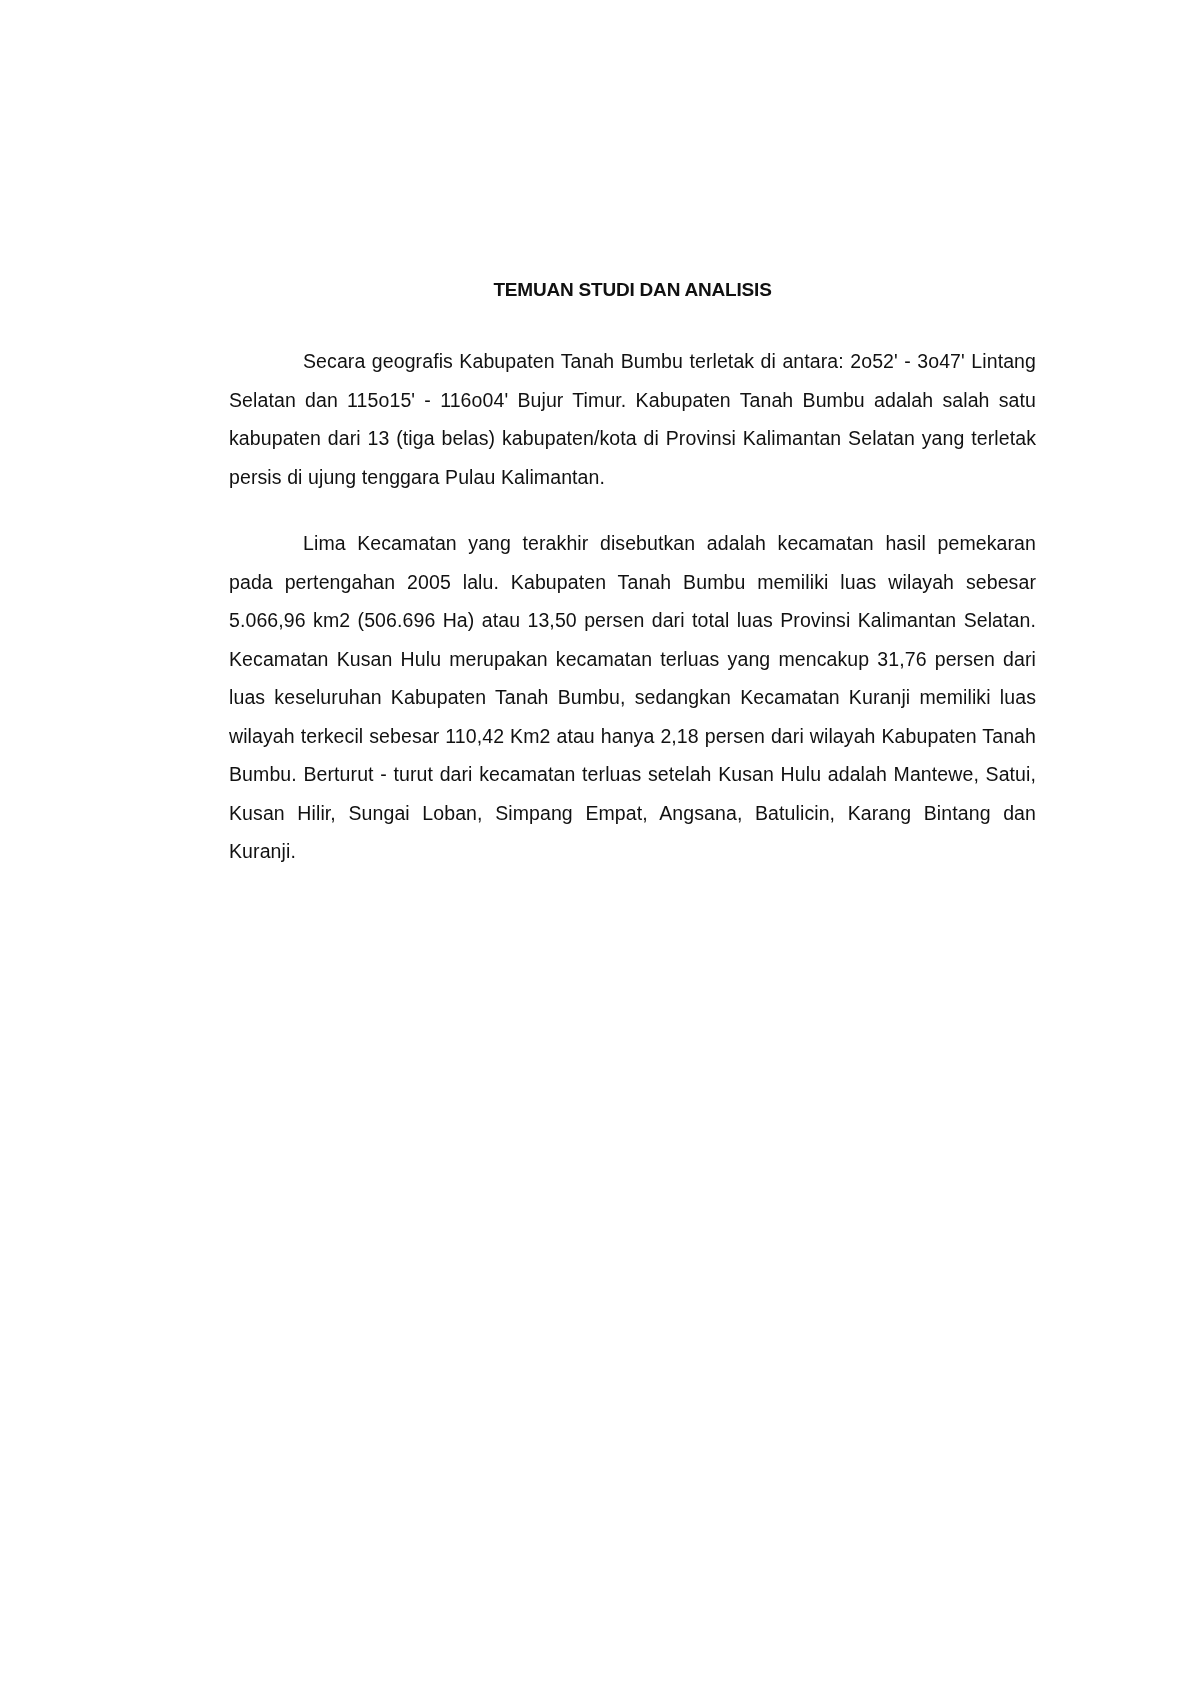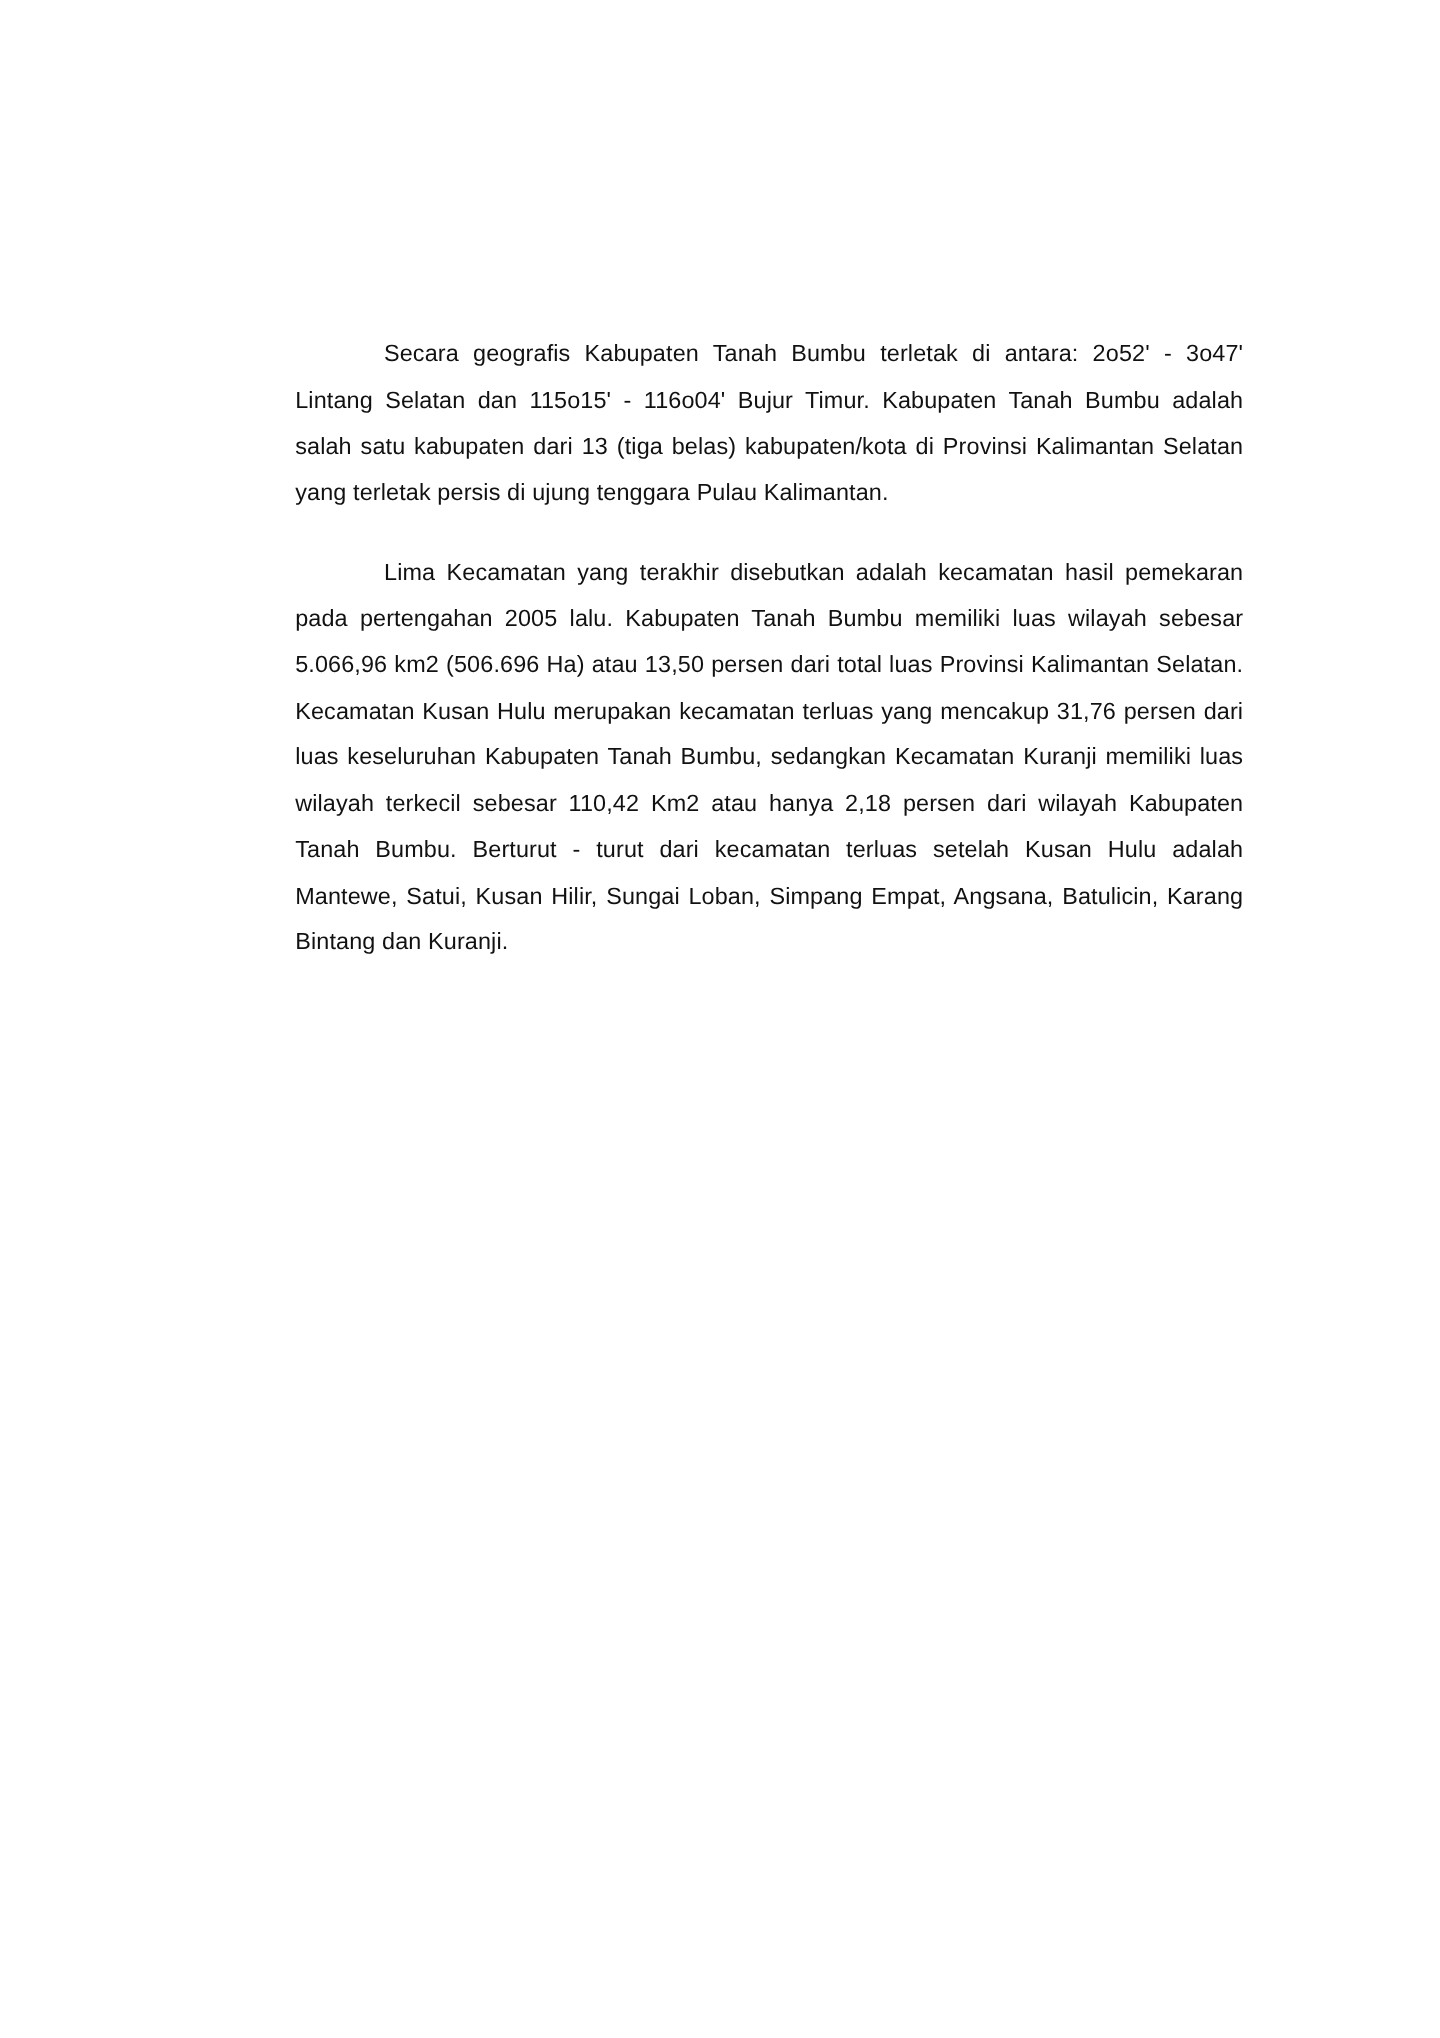--- a/index.html
+++ b/index.html
@@ -27,23 +27,24 @@
       font-size: 19px;
       letter-spacing: -0.2px;
       margin: 0 0 38px 0;
       line-height: 28px;
     }
     .para {
       font-size: 19.5px;
       line-height: 38.5px;
       text-align: justify;
       text-indent: 74px;
-      margin: 0 0 28px 17px;
+      margin: 0 0 28px 0;
       letter-spacing: 0.1px;
     }
   </style>
 </head>
 <body>
 
 <div class="page">
+  <h1 class="title">TEMUAN STUDI DAN ANALISIS</h1>
   <p class="para">Secara geografis Kabupaten Tanah Bumbu terletak di antara: 2o52' - 3o47' Lintang Selatan dan 115o15' - 116o04' Bujur Timur. Kabupaten Tanah Bumbu adalah salah satu kabupaten dari 13 (tiga belas) kabupaten/kota di Provinsi Kalimantan Selatan yang terletak persis di ujung tenggara Pulau Kalimantan.</p>
   <p class="para">Lima Kecamatan yang terakhir disebutkan adalah kecamatan hasil pemekaran pada pertengahan 2005 lalu. Kabupaten Tanah Bumbu memiliki luas wilayah sebesar 5.066,96 km2 (506.696 Ha) atau 13,50 persen dari total luas Provinsi Kalimantan Selatan. Kecamatan Kusan Hulu merupakan kecamatan terluas yang mencakup 31,76 persen dari luas keseluruhan Kabupaten Tanah Bumbu, sedangkan Kecamatan Kuranji memiliki luas wilayah terkecil sebesar 110,42 Km2 atau hanya 2,18 persen dari wilayah Kabupaten Tanah Bumbu. Berturut - turut dari kecamatan terluas setelah Kusan Hulu adalah Mantewe, Satui, Kusan Hilir, Sungai Loban, Simpang Empat, Angsana, Batulicin, Karang Bintang dan Kuranji.</p>
 </div>
 
 </body></html>

